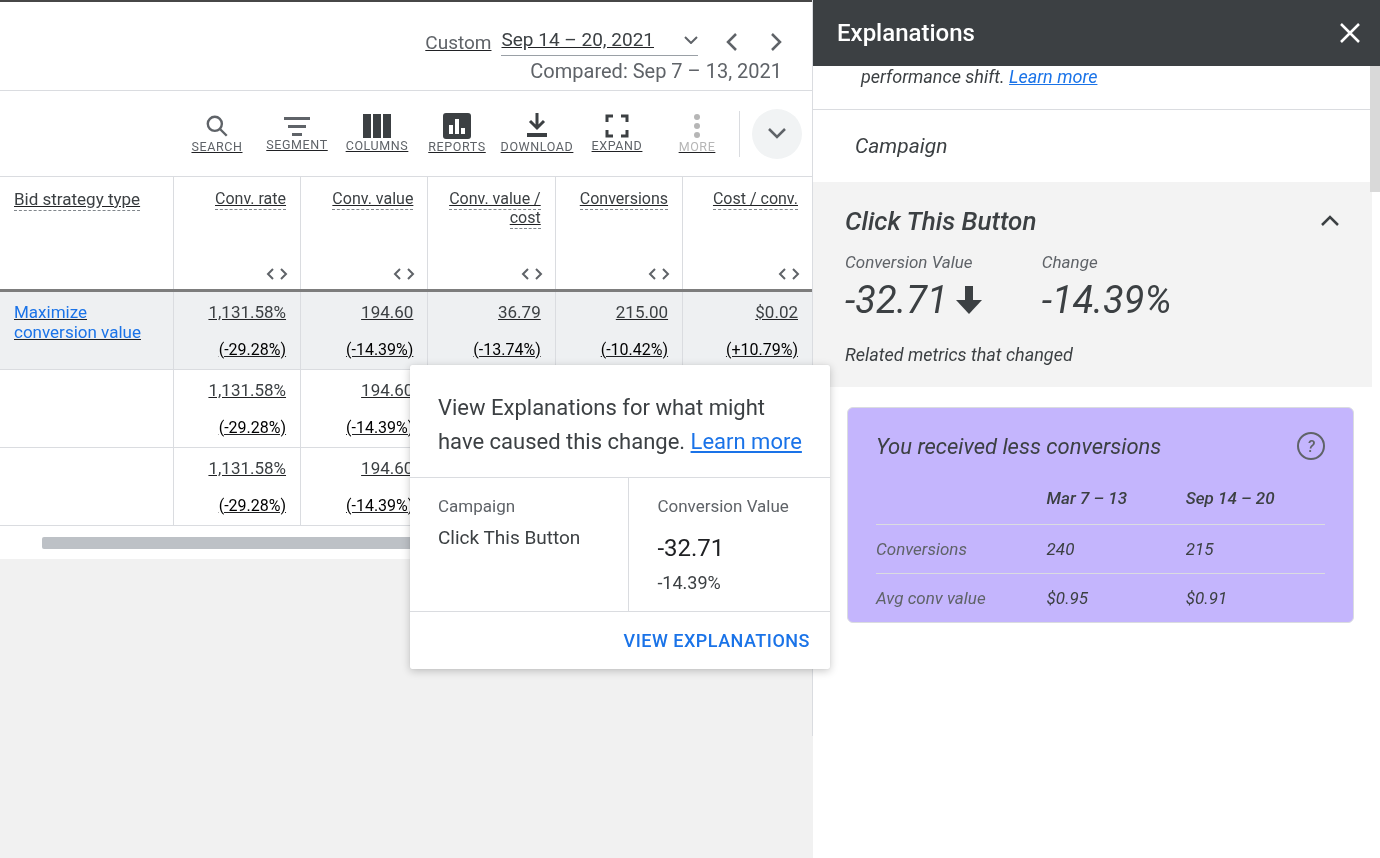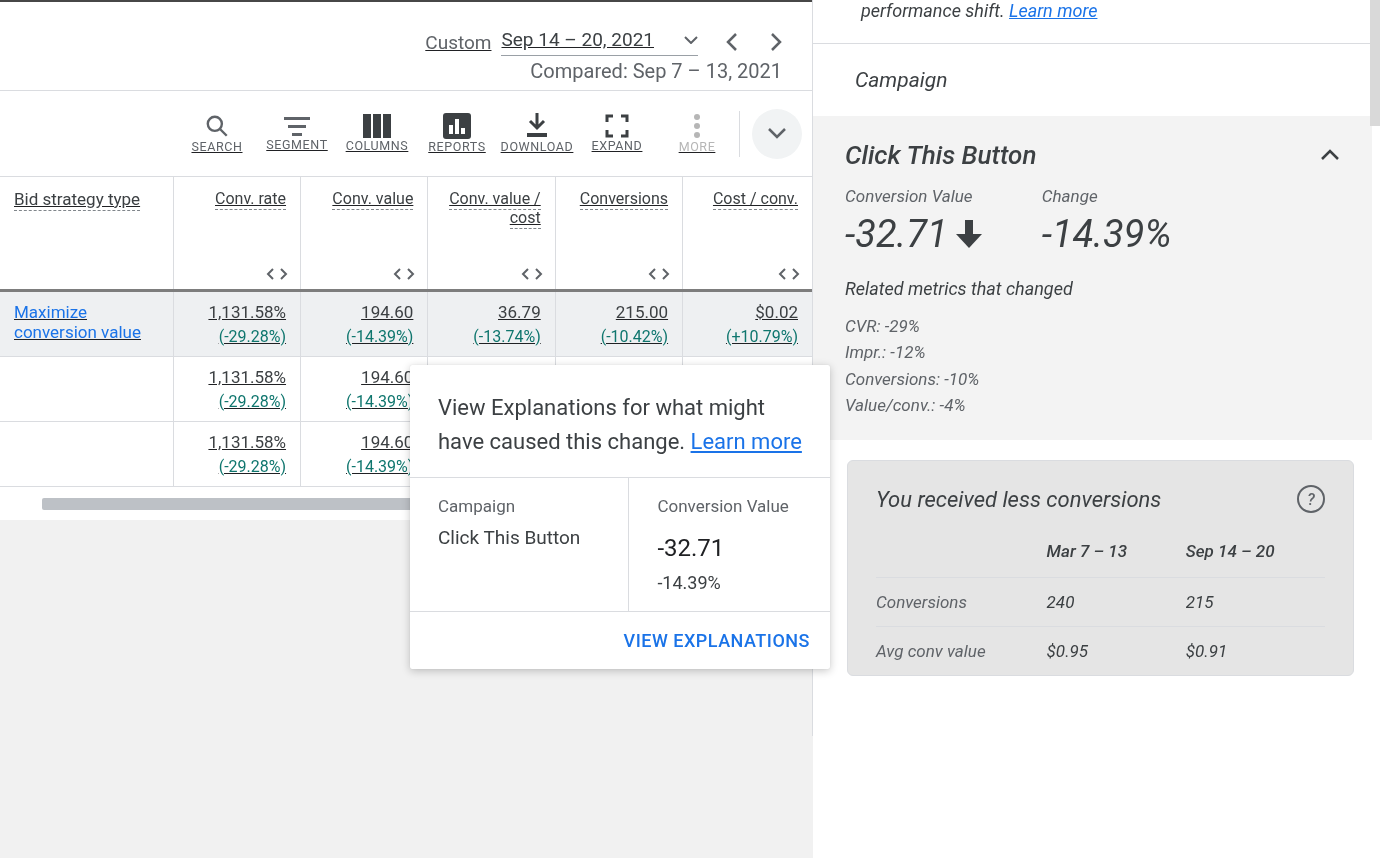--- a/index.html
+++ b/index.html
@@ -82,21 +82,21 @@
     vertical-align: top;
     height: 113px;
     position:relative;
   }
   .data th .col-name { color:#3c4043; border-bottom: 1px dashed #80868b; display:inline; padding-bottom:1px;}
   .data th .arrows { position:absolute; right:12px; bottom:8px; color:#5f6368; }
   .data th.first { text-align:left; font-size:17px; color:#3c4043; }
   .data tbody tr { border-top:1px solid #dadce0; }
   .data td { text-align:right; padding: 10px 14px; font-size:17px; color:#3c4043; vertical-align:top;}
   .data td.first { text-align:left; color:#1a73e8; }
-  .data td .sub { color:#0f766e; font-size:16px; display:block; margin-top:5px;}
+  .data td .sub { color:#000000; font-size:16px; display:block; margin-top:18px;}
   .link-blue { color:#1a73e8; }
   .hl { color:#1a73e8; }
   .data tbody tr.hdr-border { border-top: 3px solid #7d7d7d; }
   .scroll-track { height:14px; background:#fff; padding:0;}
   .scroll-thumb { height:12px; margin-top:1px; background:#bdc1c6; border-radius:2px; margin-left:28px; margin-right:0px;}
 
   
   .tooltip-card {
     position:absolute;
     left: 410px; top: 365px;
@@ -154,21 +154,21 @@
   .exp-metrics { display:flex; gap:60px; margin-top:16px;}
   .em-label { font-size:17px; color:#5f6368; margin-bottom:6px;}
   .em-val { font-size:38px;  color:#3c4043; display:flex; align-items:center; gap:8px;}
   .arrow-down svg { fill:#3c4043; }
 
   .related-h { margin-top:22px; font-size:18px; color:#3c4043;}
   .related-list { margin-top:14px; font-size:17px; color:#5f6368; line-height:1.55;}
 
   .insight-card {
     margin: 20px 18px 0 34px;
-    background:#e5e5e5;
+    background:#c4b5fd;
     border:1px solid #dadce0;
     border-radius:6px;
     padding: 24px 28px 0 28px;
   }
   .ic-top { display:flex; justify-content:space-between; align-items:center;}
   .ic-title { font-size:22px; color:#3c4043; }
   .ic-help { width:28px; height:28px; border:2px solid #5f6368; border-radius:50%; display:flex; align-items:center; justify-content:center; color:#5f6368; font-weight:500; font-size:16px; cursor:pointer;}
 
   .ic-sub { font-size:19px; color:#5f6368; margin-top:46px; }
   table.ic-table { width:100%; border-collapse:collapse; margin-top:20px; font-size:17px; color:#3c4043;}
@@ -377,20 +377,28 @@
         <div class="ttc-big">-32.71</div>
         <div class="ttc-pct">-14.39%</div>
       </div>
     </div>
     <div class="ttc-foot">VIEW EXPLANATIONS</div>
   </div>
 
 </div>
 
 <div class="right-panel">
+  <div class="rp-header">
+    <div class="rp-title">Explanations</div>
+    <div class="rp-close">
+      <svg width="24" height="24" viewBox="0 0 24 24">
+          <path d="M3 3l18 18M21 3L3 21" stroke="#fff" stroke-width="2.5"></path>
+        </svg>
+    </div>
+  </div>
   <div class="rp-scroll">
     <div class="rp-content">
       <div class="rp-snippet">
         <span>performance shift. </span><a href="#" class="learn">Learn more</a>
       </div>
 
       <div class="rp-campaign-label">Campaign</div>
 
       <div class="exp-card">
         <div class="exp-head">
@@ -415,26 +423,20 @@
             </div>
           </div>
           <div>
             <div class="em-label">Change</div>
             <div class="em-val">
                 <span>-14.39%</span>
               </div>
           </div>
         </div>
         <div class="related-h">Related metrics that changed</div>
-        <div class="related-list">
-          <div>CVR: -29%</div>
-          <div>Impr.: -12%</div>
-          <div>Conversions: -10%</div>
-          <div>Value/conv.: -4%</div>
-        </div>
       </div>
 
       <div class="insight-card">
         <div class="ic-top">
           <div class="ic-title">You received less conversions</div>
           <div class="ic-help">?</div>
         </div>
         <table class="ic-table">
           <colgroup>
               <col style="width:38%">

